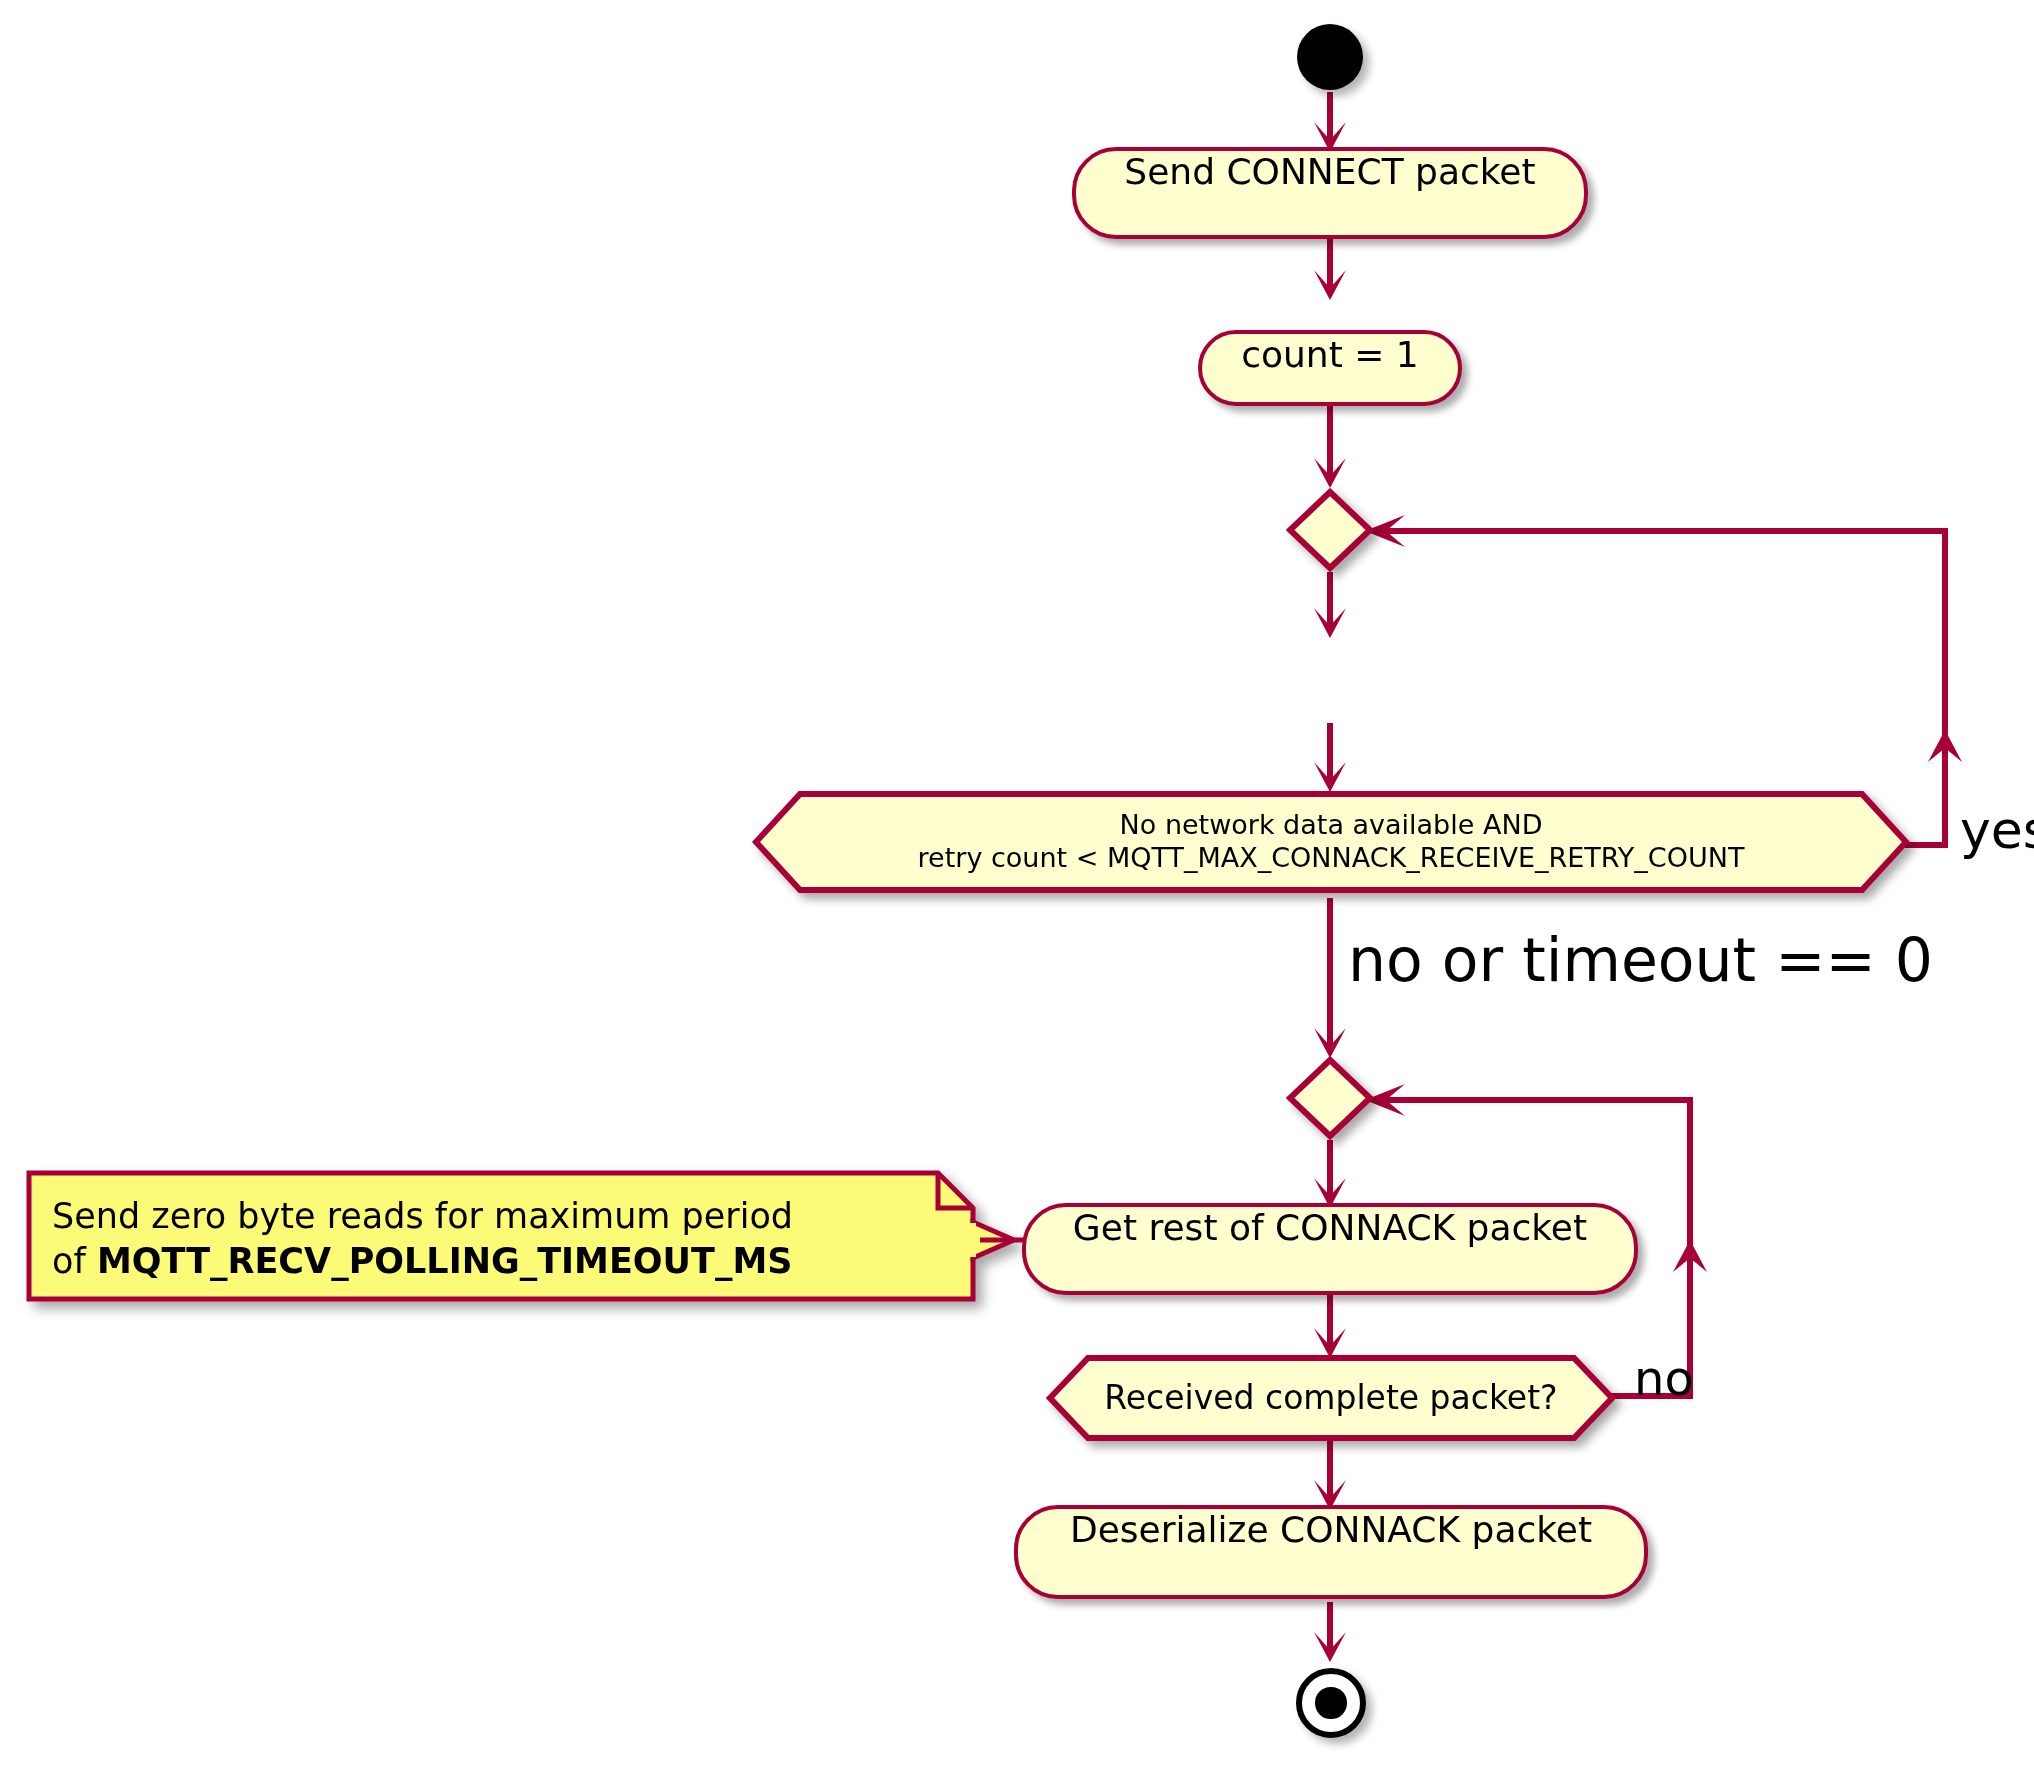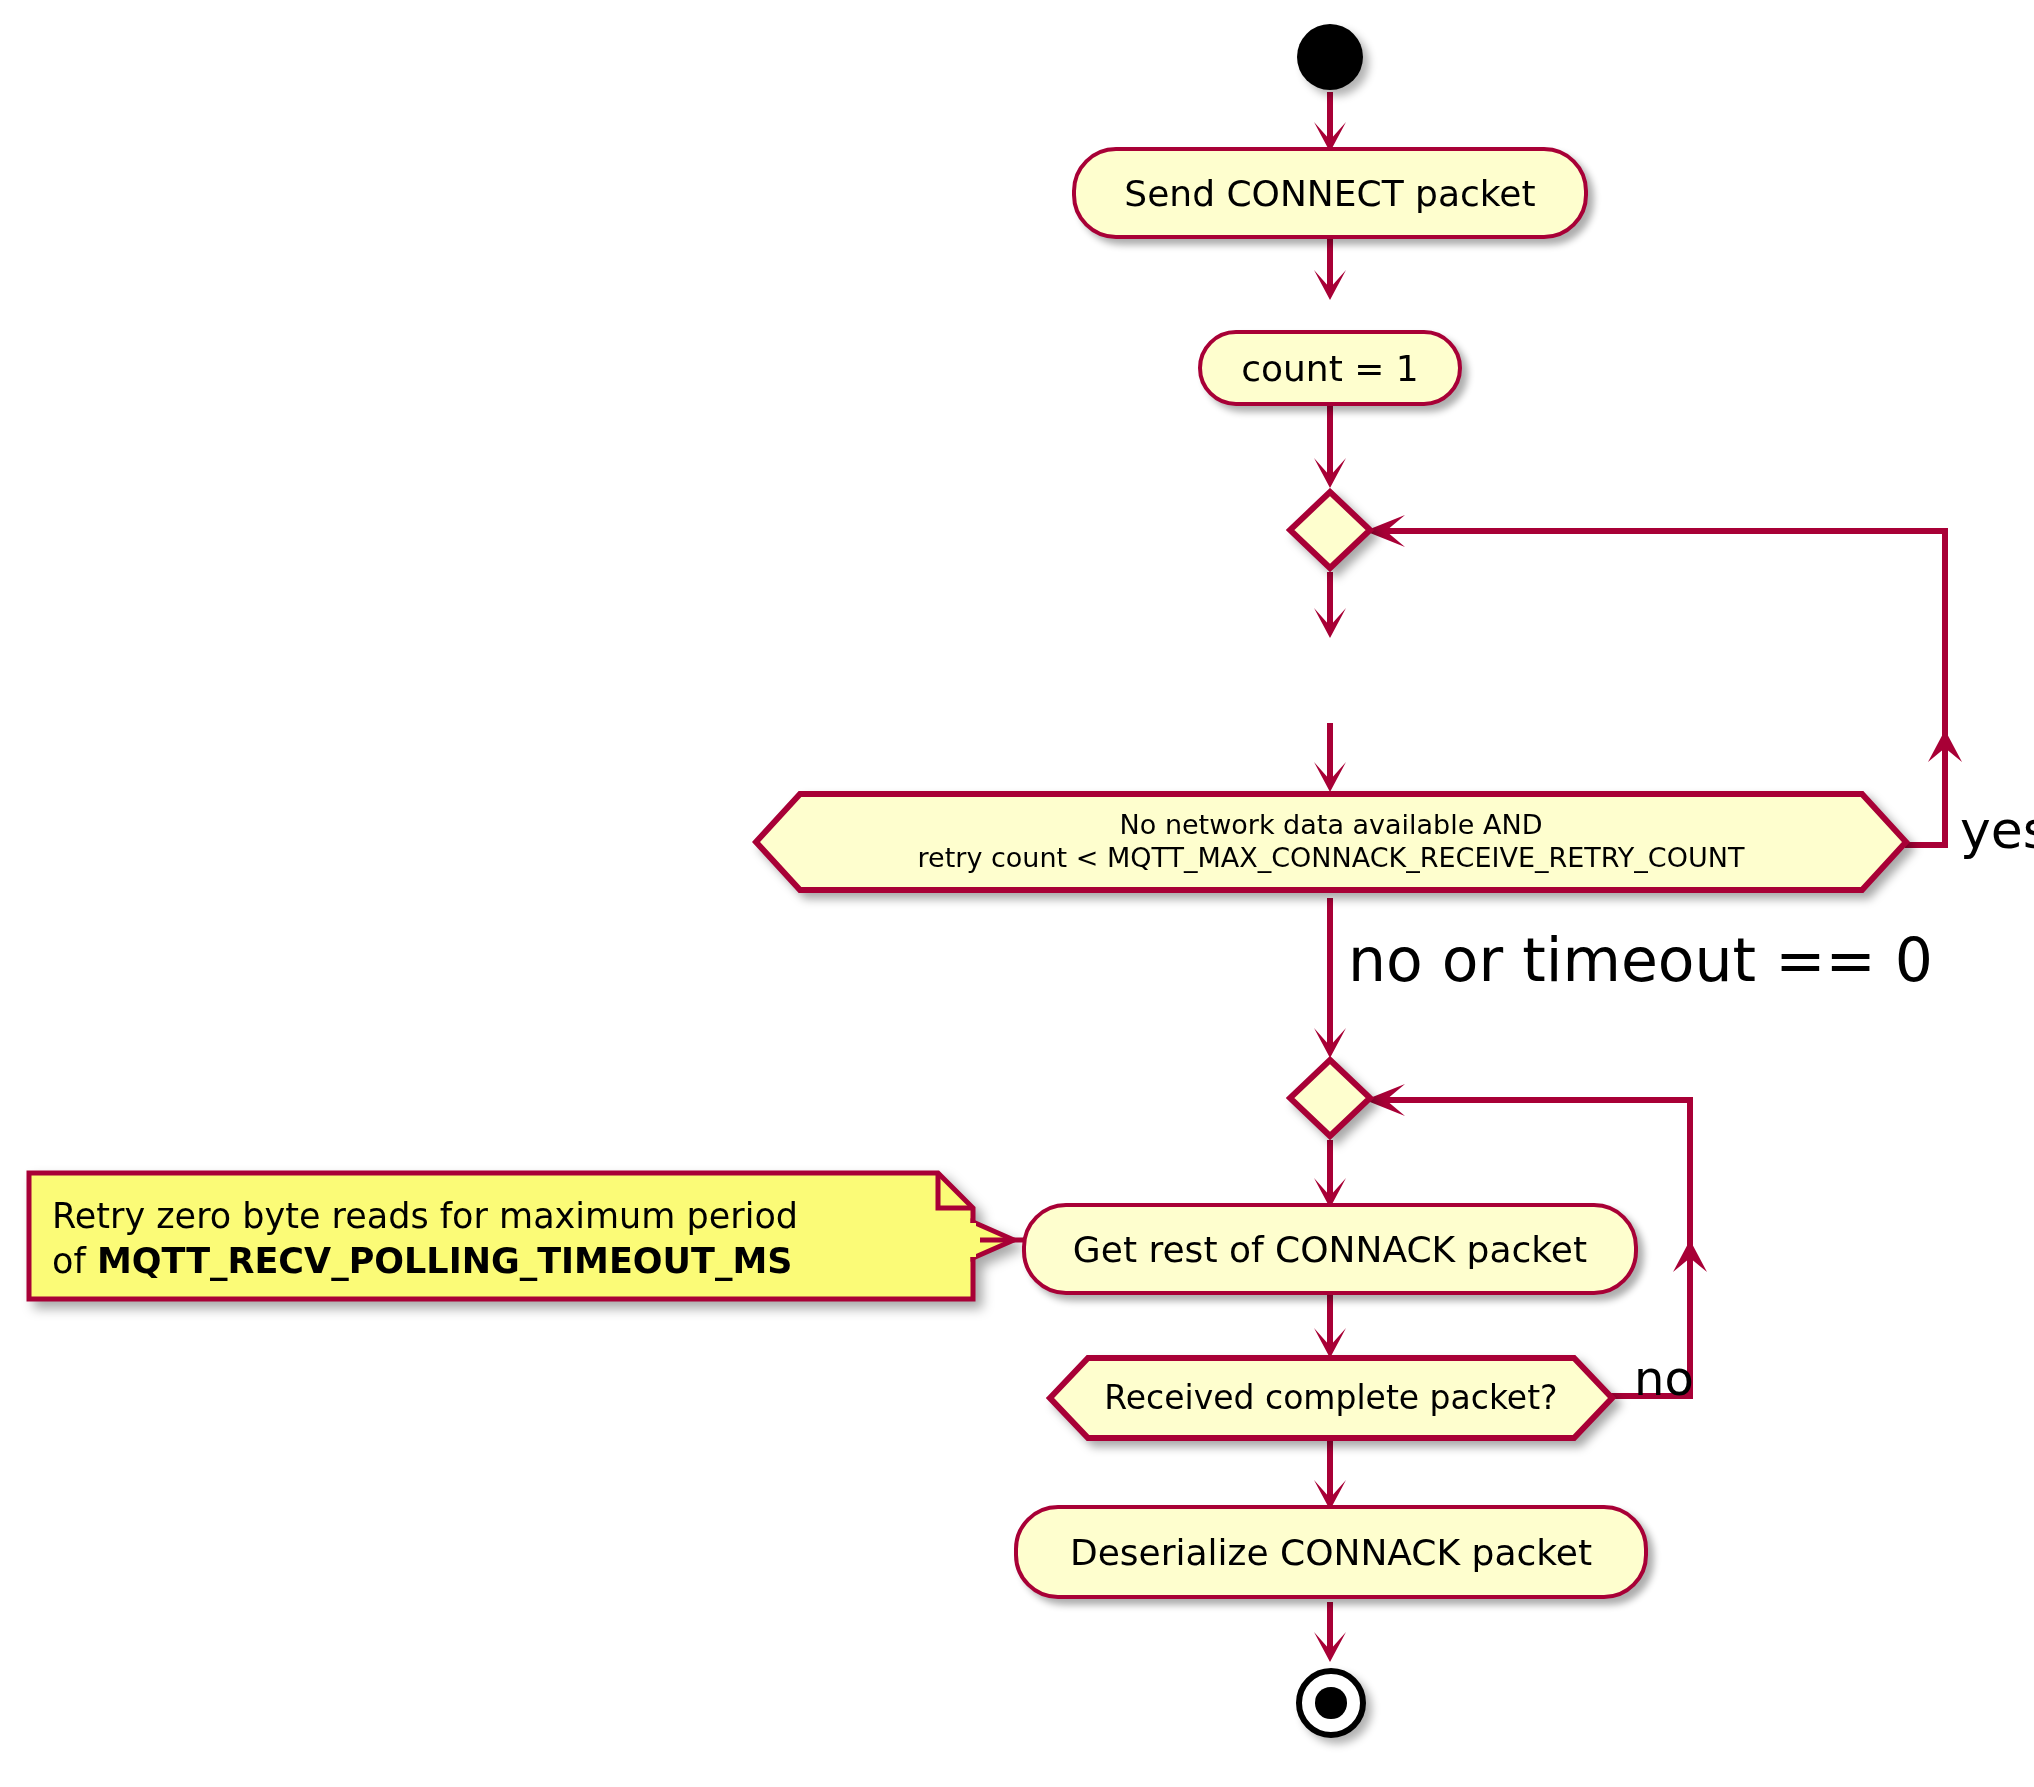--- a/index.html
+++ b/index.html
@@ -24,21 +24,21 @@
     width: 2034px;
     height: 1787px;
     pointer-events: none;
   }
 
   
   .node {
     position: absolute;
     box-sizing: border-box;
     display: flex;
-    align-items: center;
+    align-items: flex-start;
     justify-content: center;
     color: #000000;
     white-space: nowrap;
   }
 
   .activity {
     background: #FEFECE;
     border: 4px solid #A80036;
     border-radius: 44px;
     font-size: 36px;
@@ -214,21 +214,21 @@
   <div class="note-wrap" style="left:26px; top:1170px; width:990px; height:132px;">
     <svg width="990" height="132" viewBox="0 0 990 132" xmlns="http://www.w3.org/2000/svg">
 
       <path d="M3,3 L912,3 L947,38 L947,129 L3,129 Z" fill="#FBFB77" stroke="#A80036" stroke-width="5"></path>
       <path d="M912,3 L912,38 L947,38" fill="none" stroke="#A80036" stroke-width="5"></path>
 
       <path d="M947,52 L988,70 L947,88 Z" fill="#FBFB77" stroke="#A80036" stroke-width="5"></path>
       <line x1="947" y1="53" x2="947" y2="87" stroke="#FBFB77" stroke-width="6"></line>
     </svg>
     <div class="note-text">
-      <div>Retry zero byte reads for maximum period</div>
+      <div>Send zero byte reads for maximum period</div>
       <div><span>of </span><b>MQTT_RECV_POLLING_TIMEOUT_MS</b></div>
     </div>
   </div>
 
   <svg style="position:absolute; left:980px; top:1220px; width:80px; height:40px;" viewBox="0 0 80 40" xmlns="http://www.w3.org/2000/svg">
     <line x1="0" y1="20" x2="55" y2="20" stroke="#A80036" stroke-width="5"></line>
   </svg>
 
   <div class="node activity" style="left:1022px; top:1203px; width:616px; height:92px;">
     <span>Get rest of CONNACK packet</span>

